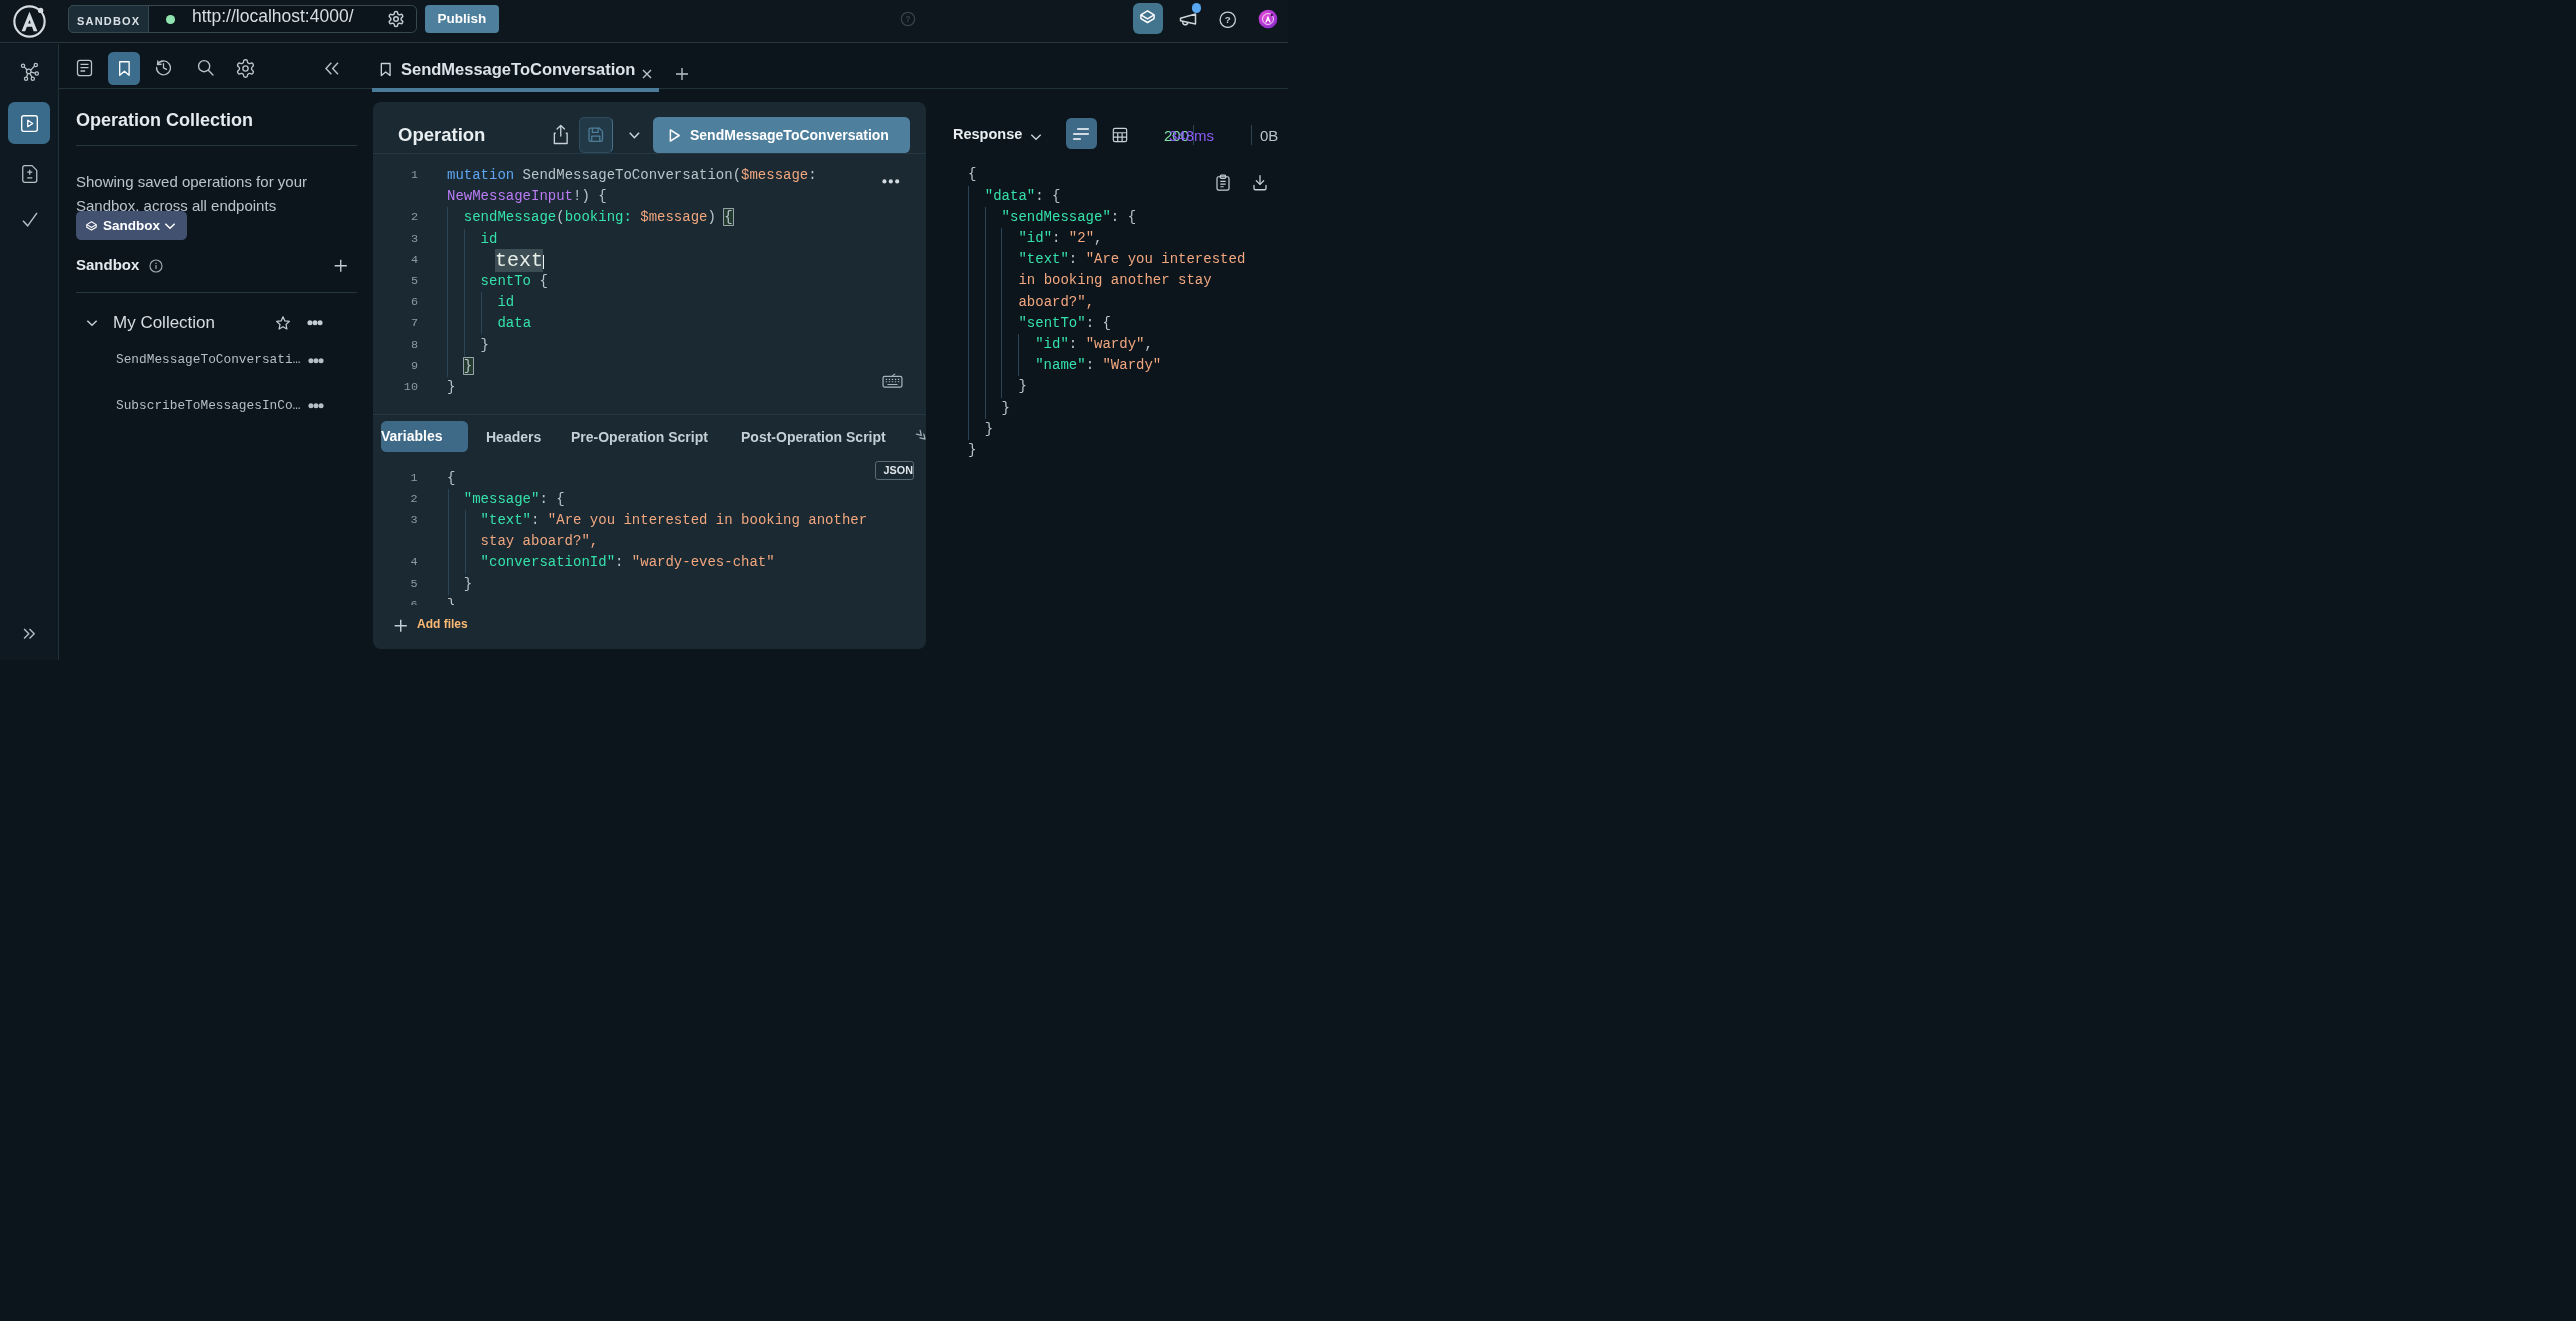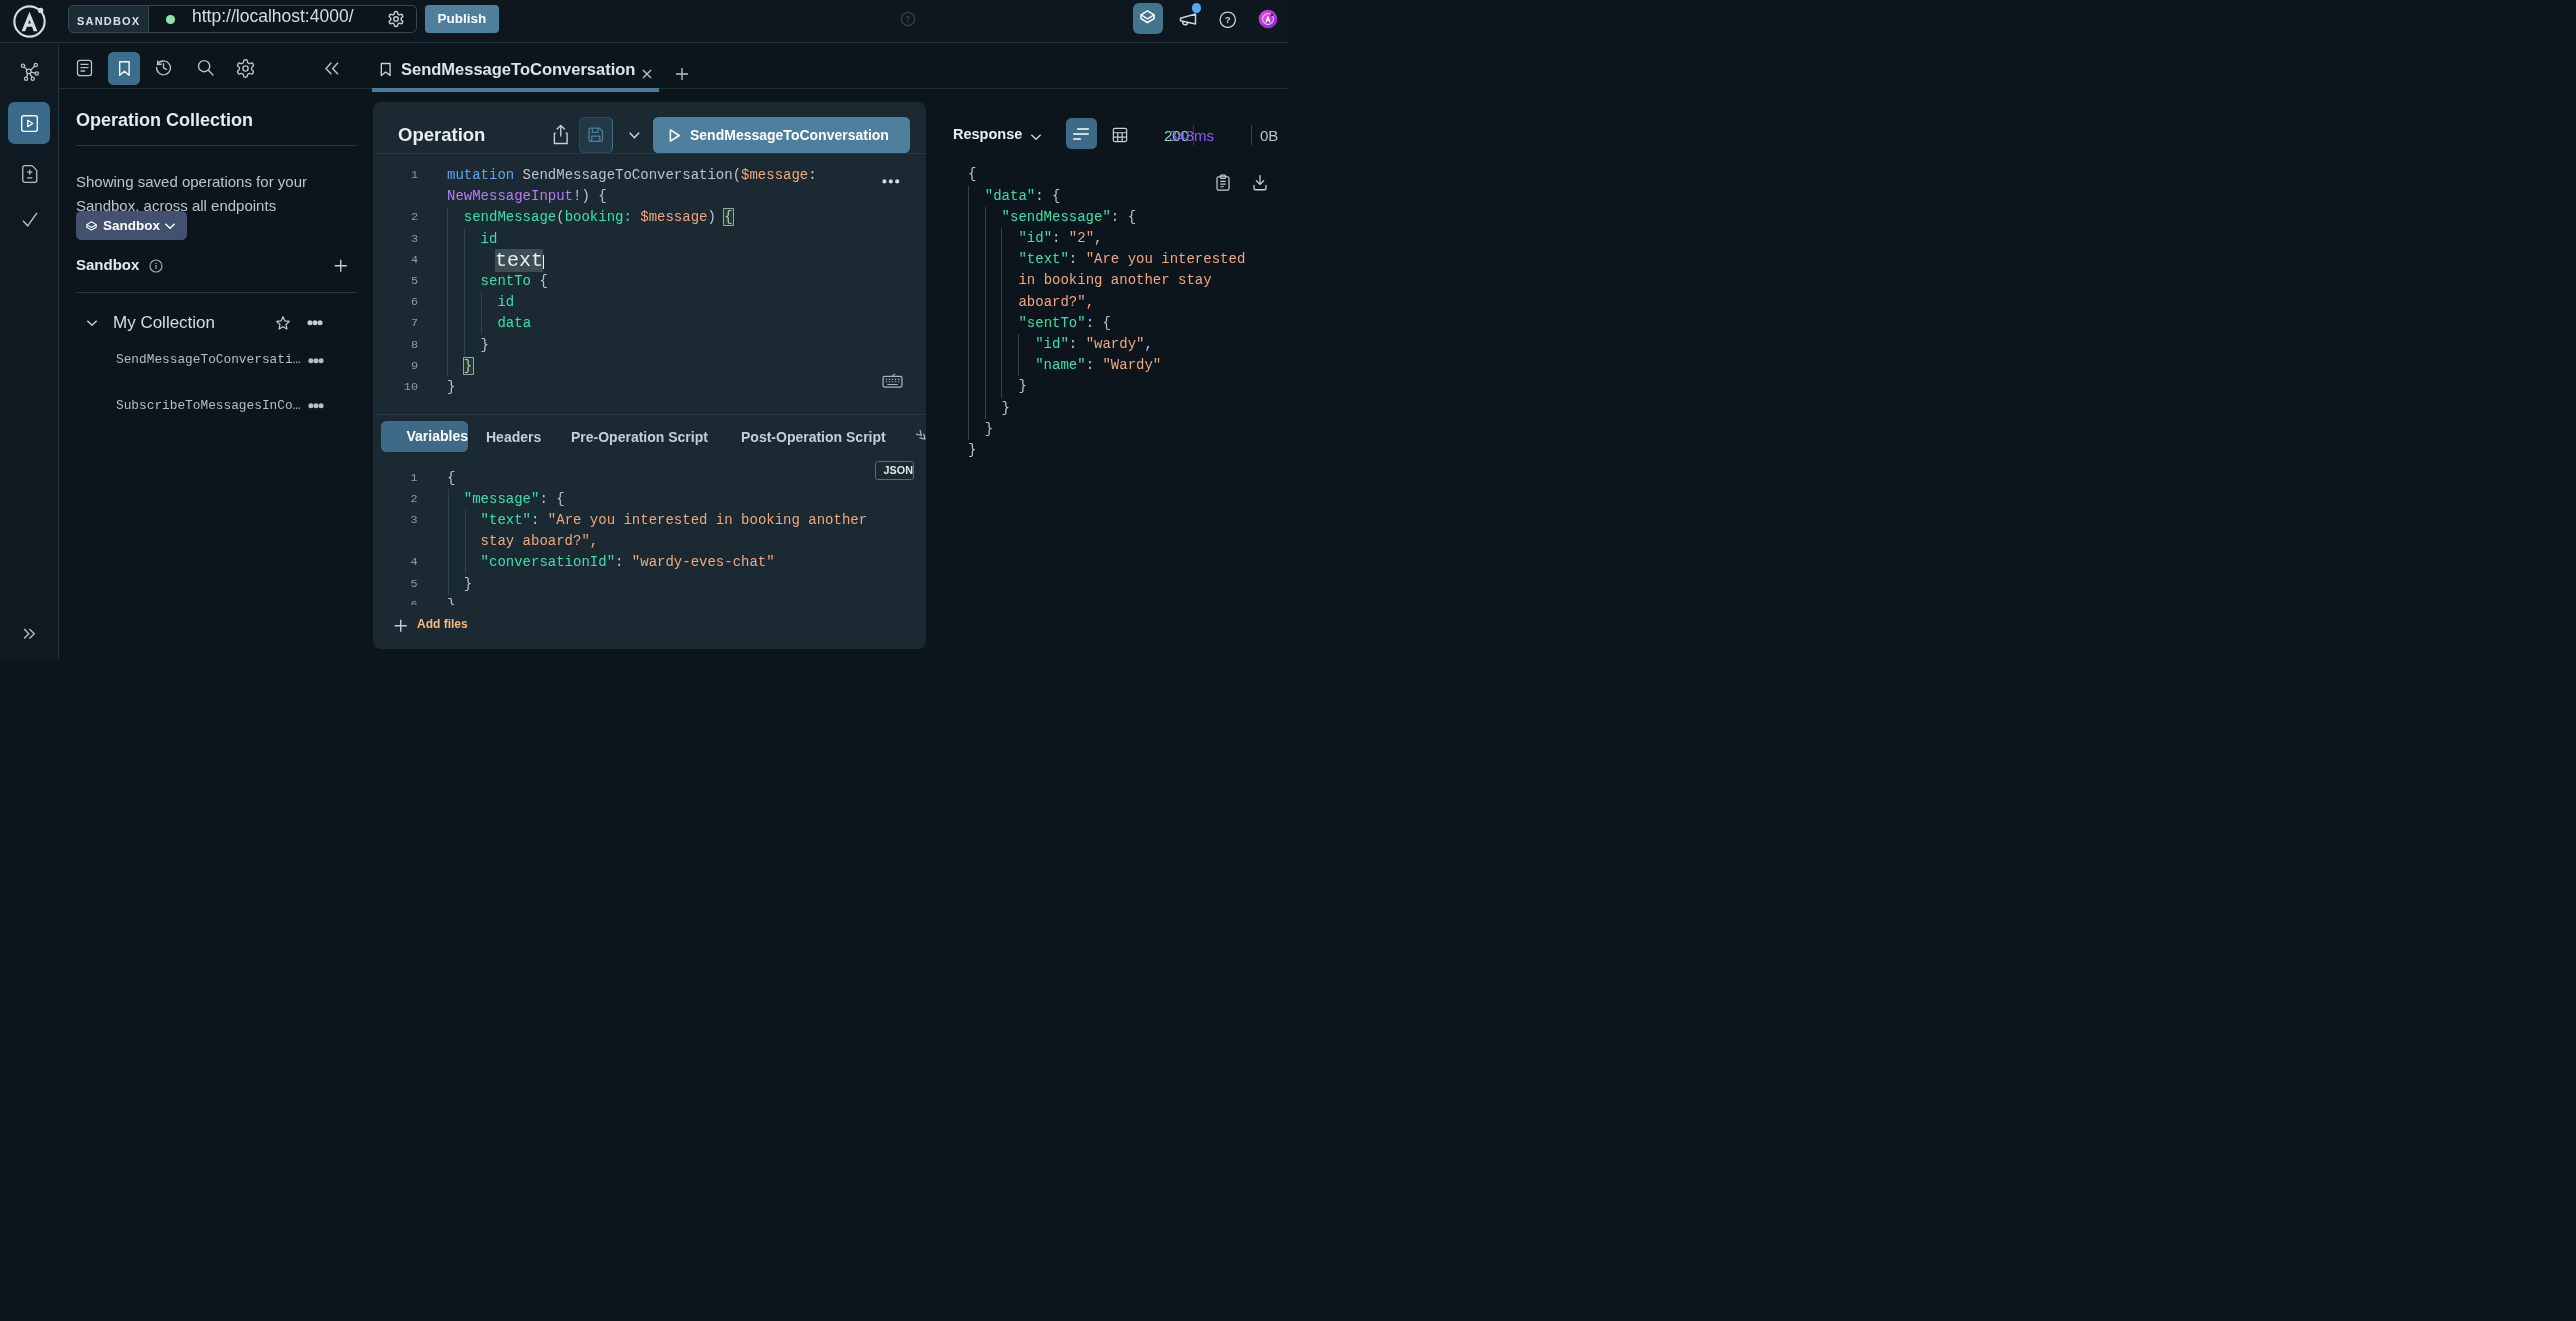--- a/index.html
+++ b/index.html
@@ -247,21 +247,21 @@
       <circle cx="14.6" cy="5.1" r="3.1" fill="#d3dadf"></circle>
       <circle cx="24.1" cy="5.1" r="3.1" fill="#d3dadf"></circle>
     </svg>
 <svg class="abs" style="left:882px;top:373px" width="21" height="15.5" viewBox="0 0 31 23">
 <rect x="1.5" y="5" width="28" height="16" rx="2.5" fill="none" stroke="#a9b5bc" stroke-width="1.8"></rect>
 <path d="M5.5 9.5 h2 M10 9.5 h2 M14.5 9.5 h2 M19 9.5 h2 M23.5 9.5 h2 M5.5 13 h2 M10 13 h2 M14.5 13 h2 M19 13 h2 M23.5 13 h2 M8 17 h15" stroke="#a9b5bc" stroke-width="1.6"></path>
 <path d="M15.5 5 C 15.5 1.5 19 3.5 19 1" fill="none" stroke="#a9b5bc" stroke-width="1.6"></path>
 </svg>
 <div class="abs" style="left:373px;top:414px;width:553px;height:1.3px;background:#253843"></div>
 <div class="abs" style="left:381px;top:421px;width:87px;height:31px;border-radius:5.4px;background:#3e6a88"></div>
-<div class="abs" style="left:381px;top:421px;width:87px;height:31px;font-size:14px;font-weight:bold;color:#fff;text-align:right;line-height:31px">Variables</div>
+<div class="abs" style="left:381px;top:421px;width:87px;height:31px;font-size:14px;font-weight:bold;color:#fff;text-align:left;line-height:31px">Variables</div>
 <div class="abs" style="left:486px;top:429px;font-size:14px;font-weight:bold;color:#c5cfd6">Headers</div>
 <div class="abs" style="left:571px;top:429px;font-size:14px;font-weight:bold;color:#c5cfd6">Pre-Operation Script</div>
 <div class="abs" style="left:741px;top:429px;font-size:14px;font-weight:bold;color:#c5cfd6">Post-Operation Script</div>
 <svg class="abs" style="left:913px;top:427px" width="16" height="16" viewBox="0 0 24 24">
 <g fill="none" stroke="#9fadb5" stroke-width="2" stroke-linecap="round" stroke-linejoin="round">
 <path d="M10.7 5.1 L12.5 12.5 L5.1 10.7"></path>
 <path d="M16.2 10.6 L18 18 L10.6 16.2"></path>
 </g>
     </svg>
 <div class="abs" style="left:875px;top:461px;width:39px;height:19px;border:1px solid #5b6b75;border-radius:2.7px;font-size:10.8px;font-weight:bold;color:#dfe6ea;text-align:right;line-height:17px">JSON</div>

